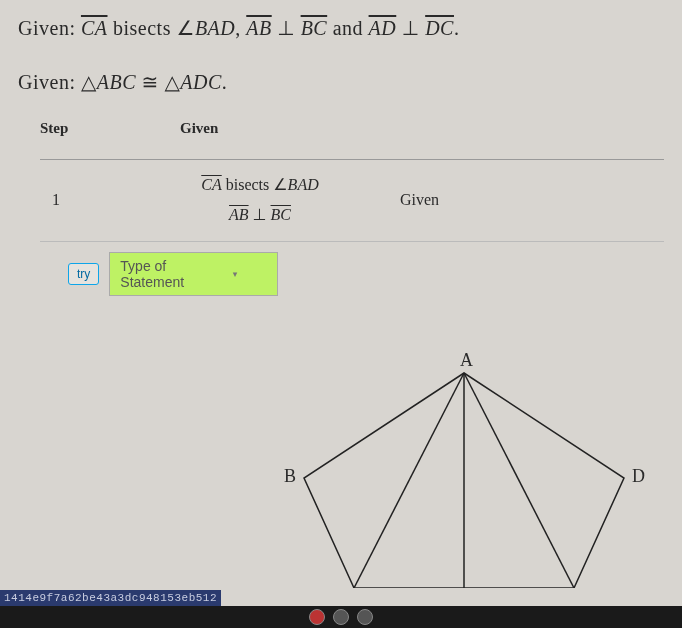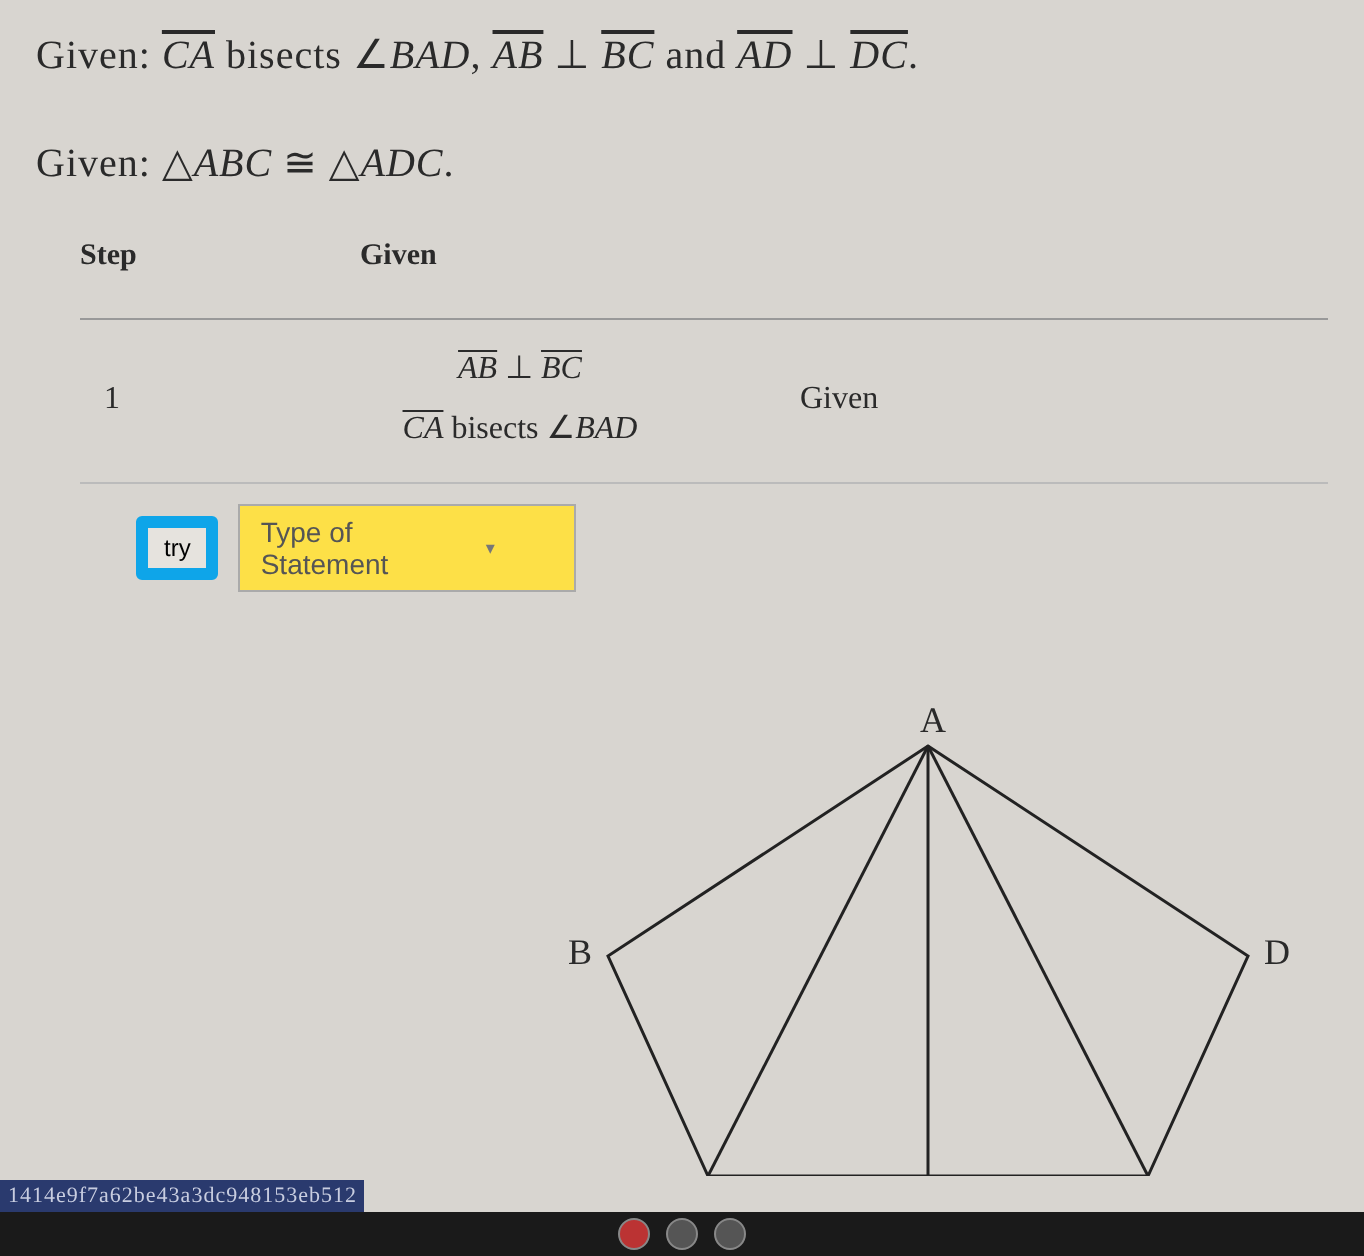--- a/index.html
+++ b/index.html
@@ -49,31 +49,31 @@
   }
   .proof-row .col-step { padding-left: 12px; }
   .statement-lines { line-height: 1.9; font-size: 16px; text-align:center; width:220px;}
   .add-row {
     display: flex;
     align-items: center;
     padding: 10px 0 10px 28px;
     gap: 10px;
   }
   .try-btn {
-    border: 6px solid #0ea5e9;
+    border: 1px solid #0ea5e9;
     background: #e6e3de;
     font-size: 12px;
     padding: 3px 8px;
     border-radius: 3px;
-    color: #000000;
+    color: #0369a1;
     font-family: Arial, sans-serif;
   }
   .type-dropdown {
     border: 1px solid #aaa;
-    background: #fde047;
+    background: #bef264;
     font-size: 14px;
     padding: 5px 40px 5px 10px;
     color: #555;
     position: relative;
     font-family: Arial, sans-serif;
     width: 169px;
     display: flex;
     justify-content: space-between;
     align-items: center;
   }
@@ -87,21 +87,21 @@
     bottom: 40px;
     width: 380px;
     height: 230px;
   }
   .watermark {
     position: absolute;
     left: 0;
     bottom: 22px;
     background: #2a3a6e;
     color: #c8cde0;
-    font-family: Liberation Serif, serif;
+    font-family: Liberation Mono, monospace;
     font-size: 11px;
     padding: 2px 4px;
     letter-spacing: 0.5px;
   }
   .taskbar {
     position: absolute;
     left: 0; right: 0; bottom: 0;
     height: 22px;
     background: #1a1a1a;
     display: flex;
@@ -131,22 +131,22 @@
 
   <div class="proof-area">
     <div class="proof-header">
       <div class="col-step">Step</div>
       <div class="col-reason">Given</div>
     </div>
 
     <div class="proof-row">
       <div class="col-step">1</div>
       <div class="statement-lines">
+        <div><span class="overline math-i">CA</span><span> bisects </span><span>∠</span><span class="math-i">BAD</span></div>
         <div><span class="overline math-i">AB</span><span> ⊥ </span><span class="overline math-i">BC</span></div>
-        <div><span class="overline math-i">CA</span><span> bisects </span><span>∠</span><span class="math-i">BAD</span></div>
       </div>
       <div class="col-reason">Given</div>
     </div>
 
     <div class="add-row">
       <div class="try-btn">try</div>
       <div class="type-dropdown">
         <span>Type of Statement</span>
         <span class="caret">▾</span>
       </div>

